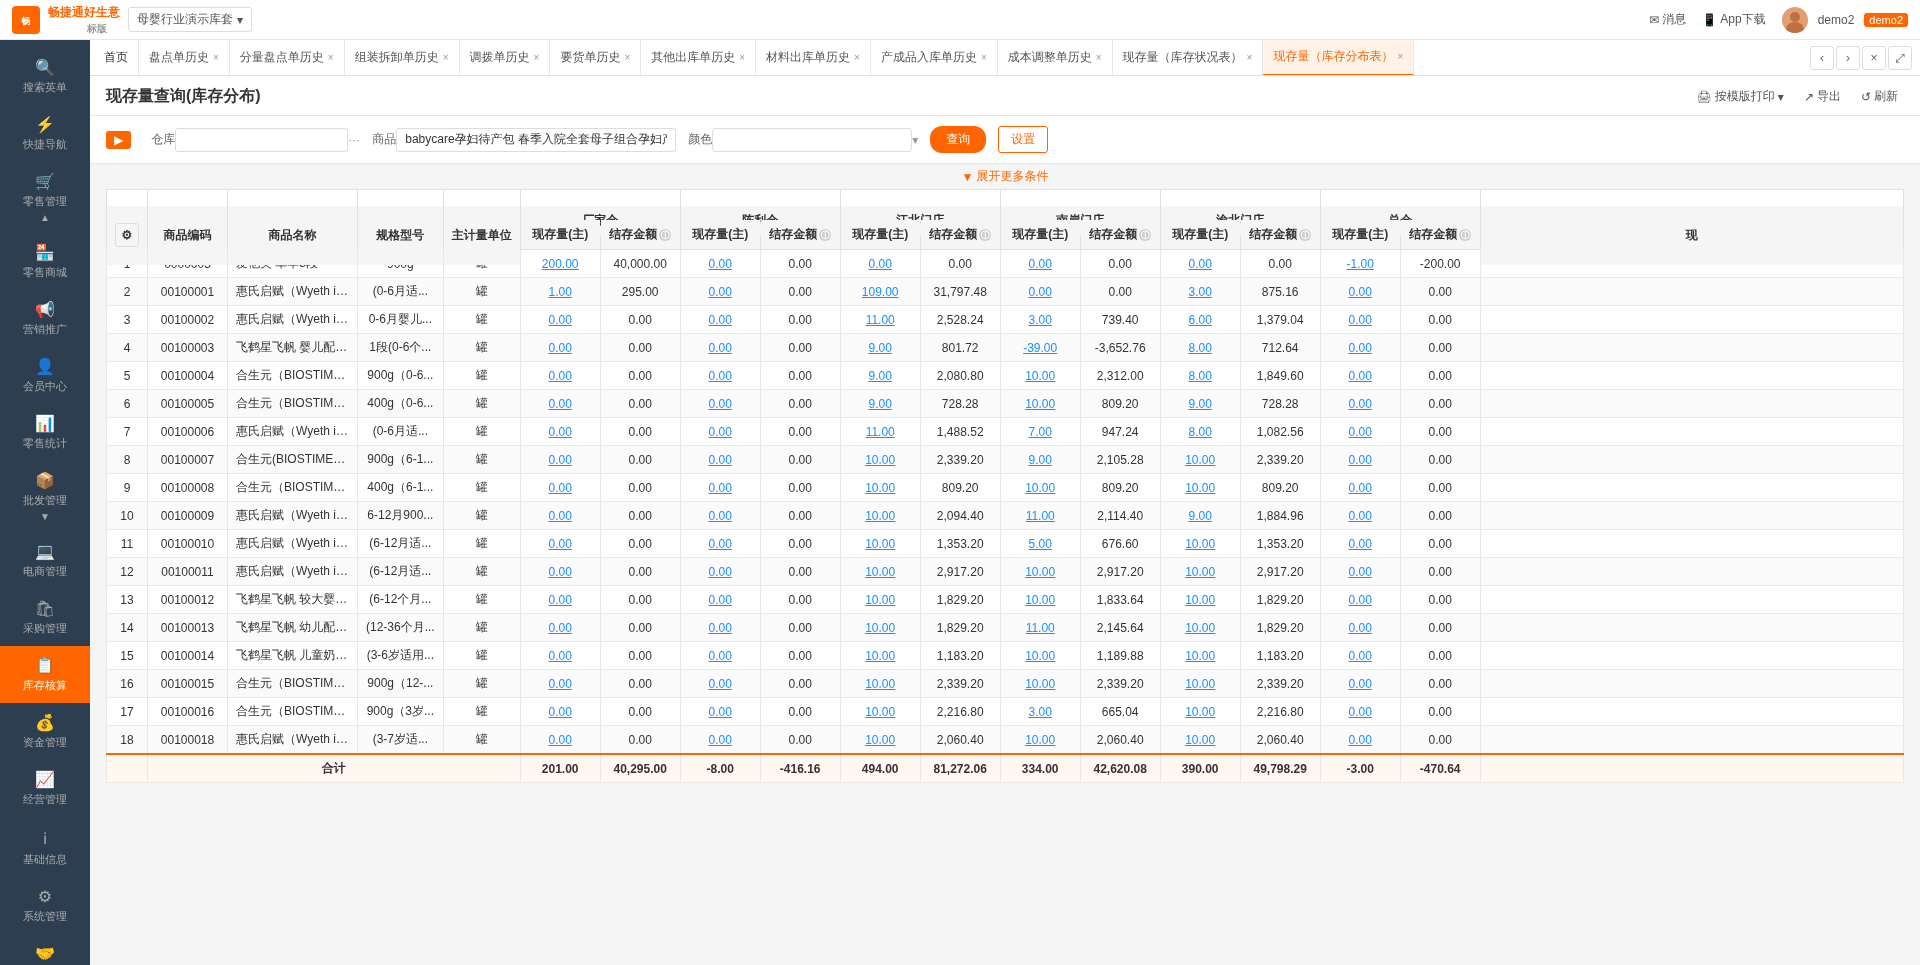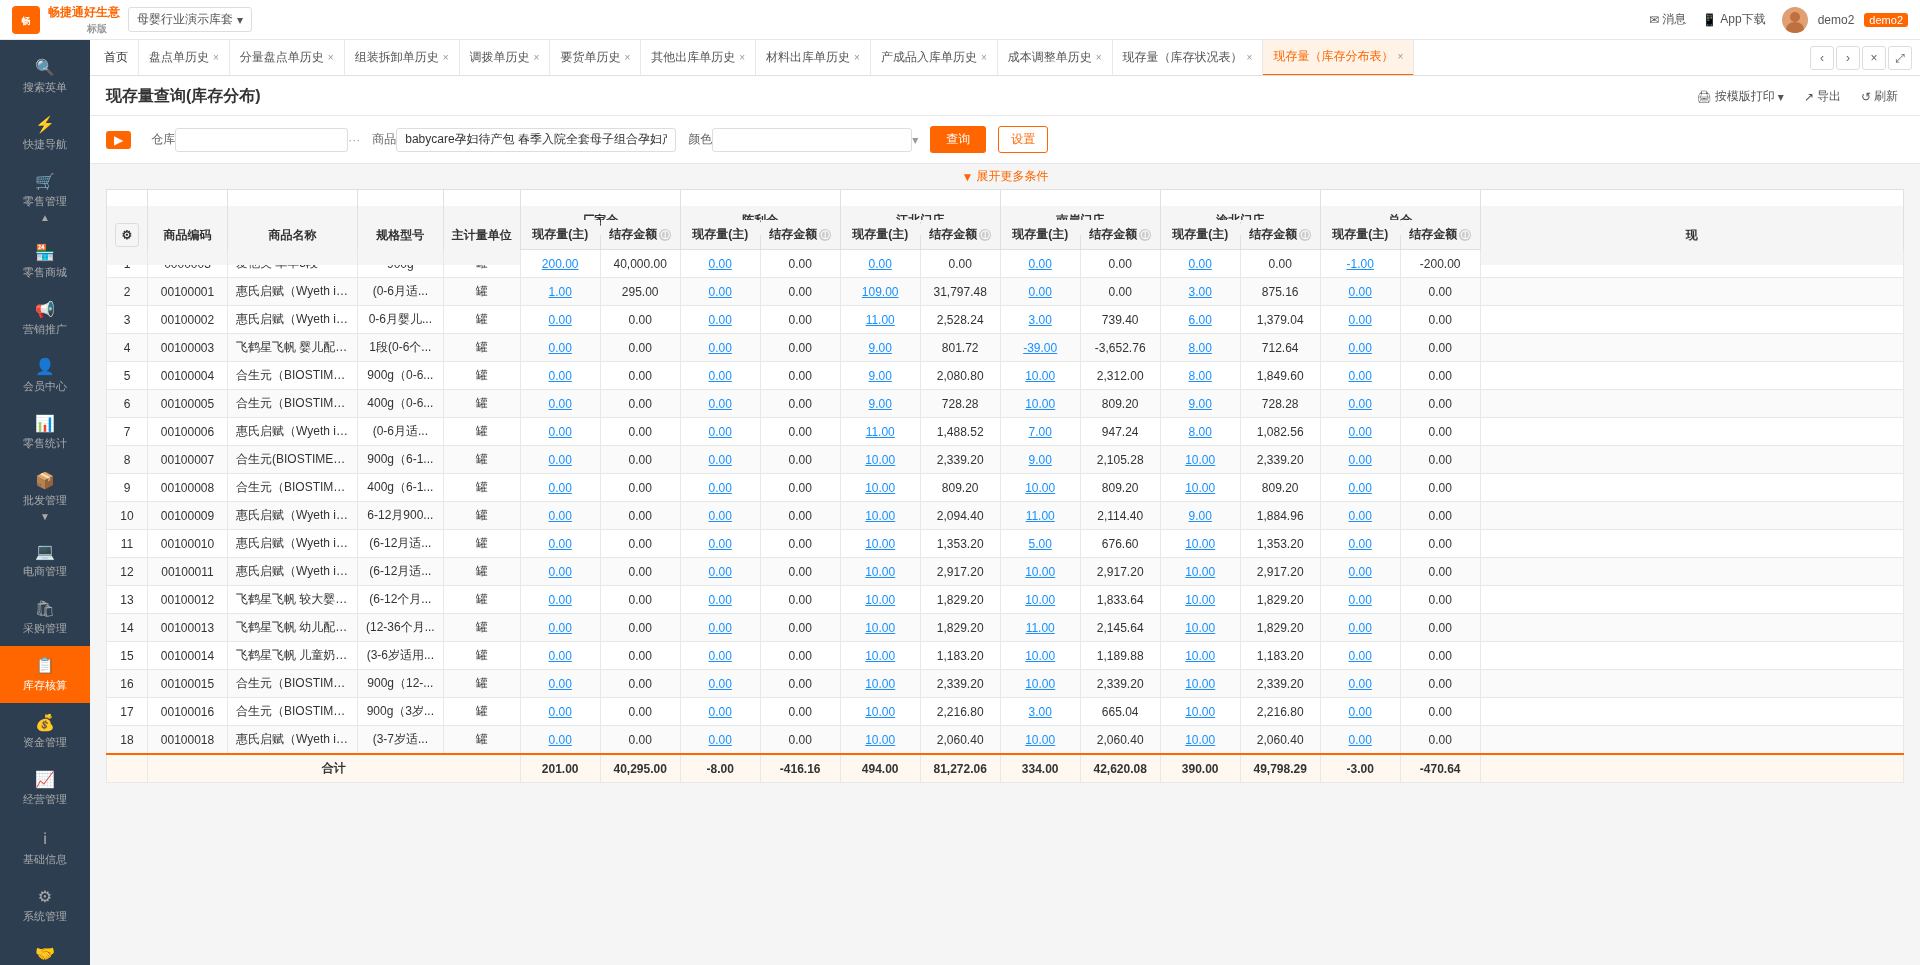--- a/index.html
+++ b/index.html
@@ -48,21 +48,21 @@
     .page-actions { display: flex; gap: 8px; align-items: center; }
     .action-btn { display: flex; align-items: center; gap: 3px; font-size: 12px; color: #555; cursor: pointer; padding: 2px 6px; }
 
     
     .search-bar { background: #fff; padding: 10px 16px; border-bottom: 1px solid #e8e8e8; display: flex; align-items: center; gap: 12px; flex-wrap: wrap; }
     .search-field { display: flex; align-items: center; }
     .search-label { color: #666; font-size: 12px; white-space: nowrap; }
     .search-input { border: 1px solid #ddd; border-radius: 3px; padding: 4px 8px; font-size: 12px; color: #333; min-width: 80px; }
     .search-input-wide { min-width: 280px; }
     .search-input-color { min-width: 200px; }
-    .search-trigger { background: #f60; color: #fff; border: none; border-radius: 3px; padding: 5px 16px; font-size: 12px; cursor: pointer; }
+    .search-trigger { background: #f60; color: #fff; border: none; border-radius: 12px; padding: 5px 16px; font-size: 12px; cursor: pointer; }
     .setting-btn { border: 1px solid #f60; color: #f60; background: #fff; border-radius: 3px; padding: 4px 12px; font-size: 12px; cursor: pointer; }
     .expand-row { display: flex; justify-content: center; padding: 4px 0; }
     .orange-expand-btn { background: #f60; border: none; border-radius: 3px; padding: 2px 8px; color: #fff; font-size: 12px; cursor: pointer; margin-right: 8px; }
     .more-conditions { display: flex; align-items: center; gap: 3px; color: #f60; font-size: 12px; cursor: pointer; }
 
     
     .table-container { flex: 1; overflow: auto; padding: 0 16px 0 16px; background: #f5f5f5; }
     .data-table { width: 100%; border-collapse: collapse; background: #fff; font-size: 12px; }
     .data-table th { background: #f5f5f5; border: 1px solid #e0e0e0; padding: 6px 8px; text-align: center; font-weight: bold; color: #333; white-space: nowrap; position: sticky; top: 16px; z-index: 5; }
     .data-table td { border: 1px solid #e8e8e8; padding: 5px 8px; text-align: center; color: #333; white-space: nowrap; }

